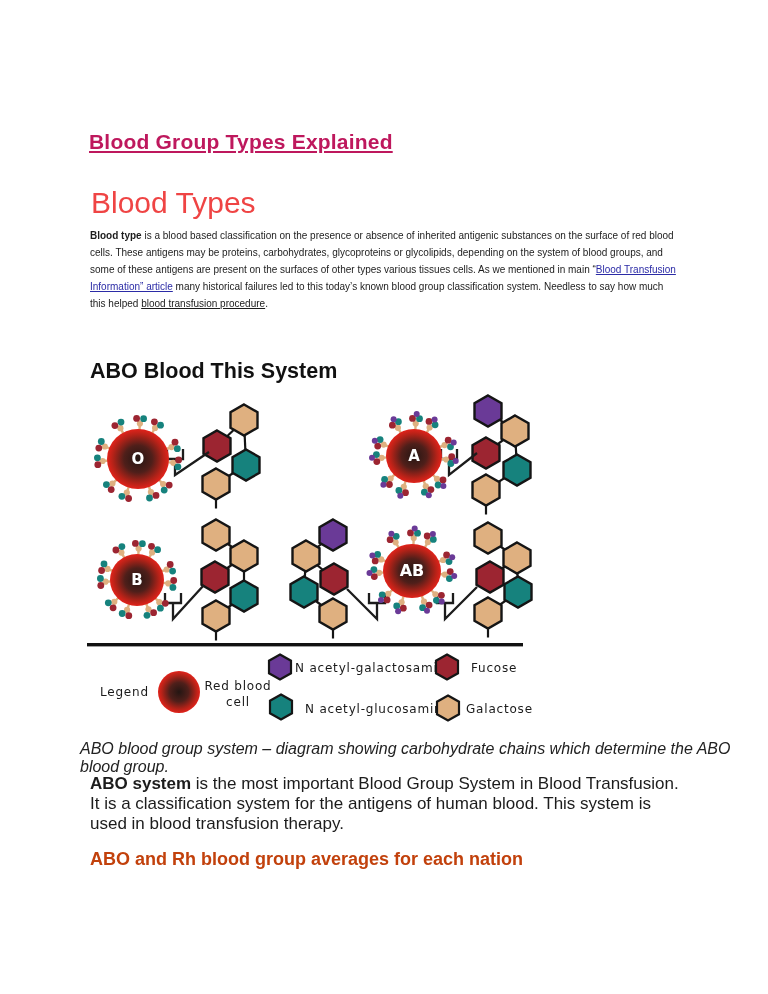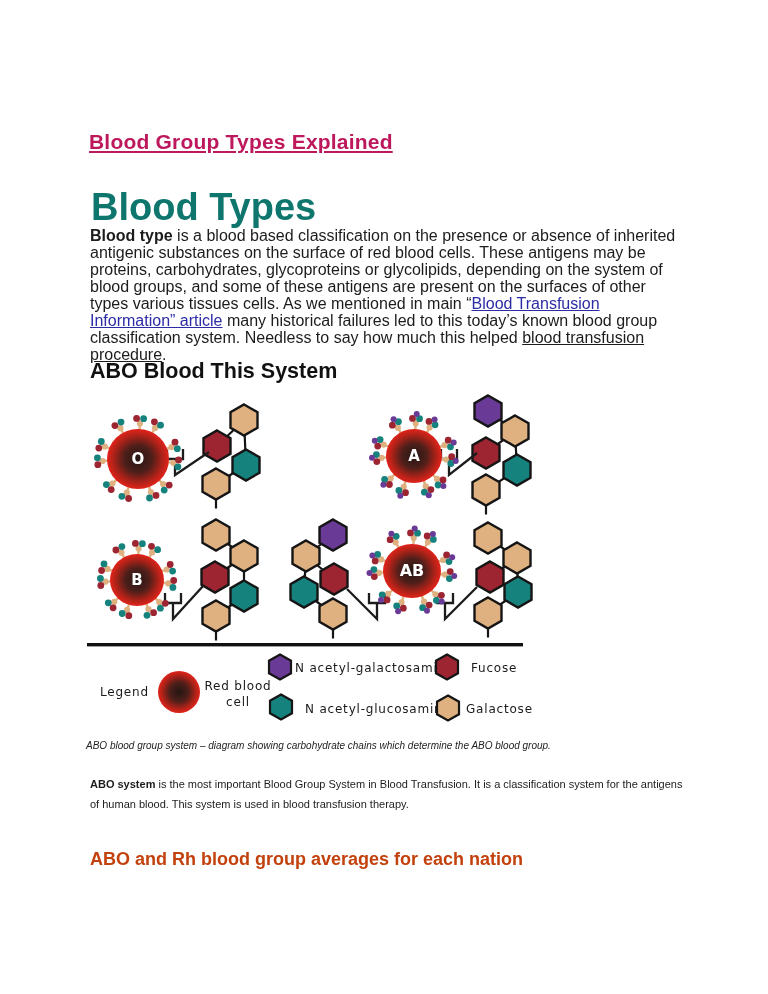--- a/index.html
+++ b/index.html
@@ -1,25 +1,25 @@
 <!DOCTYPE html>
 <html><head>
 <meta charset="utf-8">
 <style>
   html,body{margin:0;padding:0;background:#ffffff;}
   .page{position:relative;width:768px;height:994px;background:#ffffff;overflow:hidden;
         font-family:"Liberation Sans",sans-serif;color:#1c1c1c;}
   .title-link{position:absolute;left:89px;top:130px;font-size:21px;font-weight:bold;
         color:#be185d;text-decoration:underline;letter-spacing:.2px;cursor:pointer;}
-  .h1{position:absolute;left:91px;top:186px;font-size:38px;font-weight:bold;color:#0f766e;}
+  .h1{position:absolute;left:91px;top:186px;font-size:30px;font-weight:normal;color:#ef4444;}
   .h2{position:absolute;left:90px;top:359px;font-size:21.5px;font-weight:bold;color:#111;}
   .h3{position:absolute;left:90px;top:849px;font-size:18px;font-weight:bold;color:#c2410c;}
-  .para1{position:absolute;left:90px;top:227px;width:590px;font-size:16px;line-height:17px;}
-  .para2{position:absolute;left:90px;top:774px;width:600px;font-size:11px;line-height:20px;}
-  .caption{position:absolute;left:86px;top:740px;font-size:10px;font-style:italic;color:#222;}
+  .para1{position:absolute;left:90px;top:227px;width:590px;font-size:10px;line-height:17px;}
+  .para2{position:absolute;left:90px;top:774px;width:600px;font-size:17px;line-height:20px;}
+  .caption{position:absolute;left:80px;top:740px;font-size:16px;font-style:italic;color:#222;}
   .seg-link-blue{color:#2B2BA6;text-decoration:underline;cursor:pointer;}
   .seg-link-dark{color:#1c1c1c;text-decoration:underline;cursor:pointer;}
   #diagram{position:absolute;left:0;top:0;width:768px;height:994px;}
   #diagram svg{display:block;}
 </style>
 </head>
 <body>
 
 <div class="page">
   <div id="diagram">

